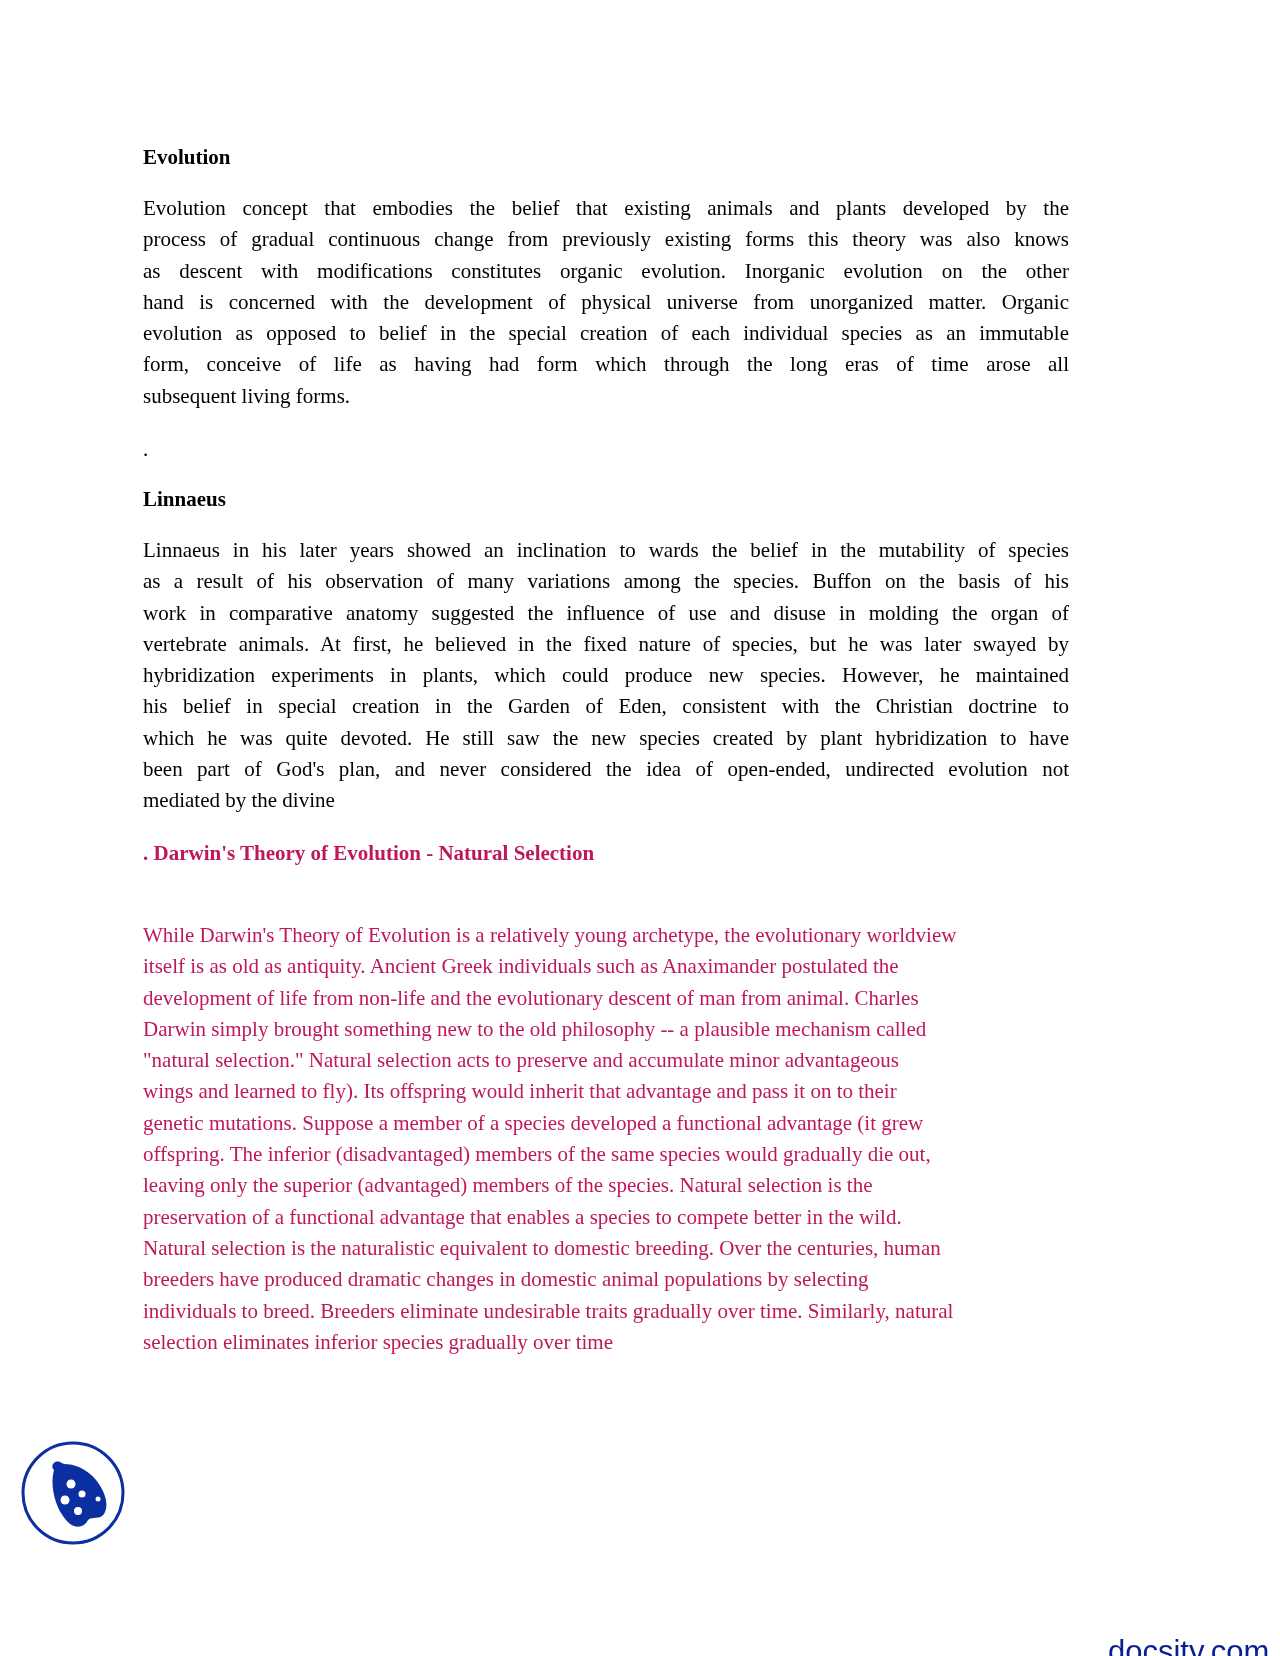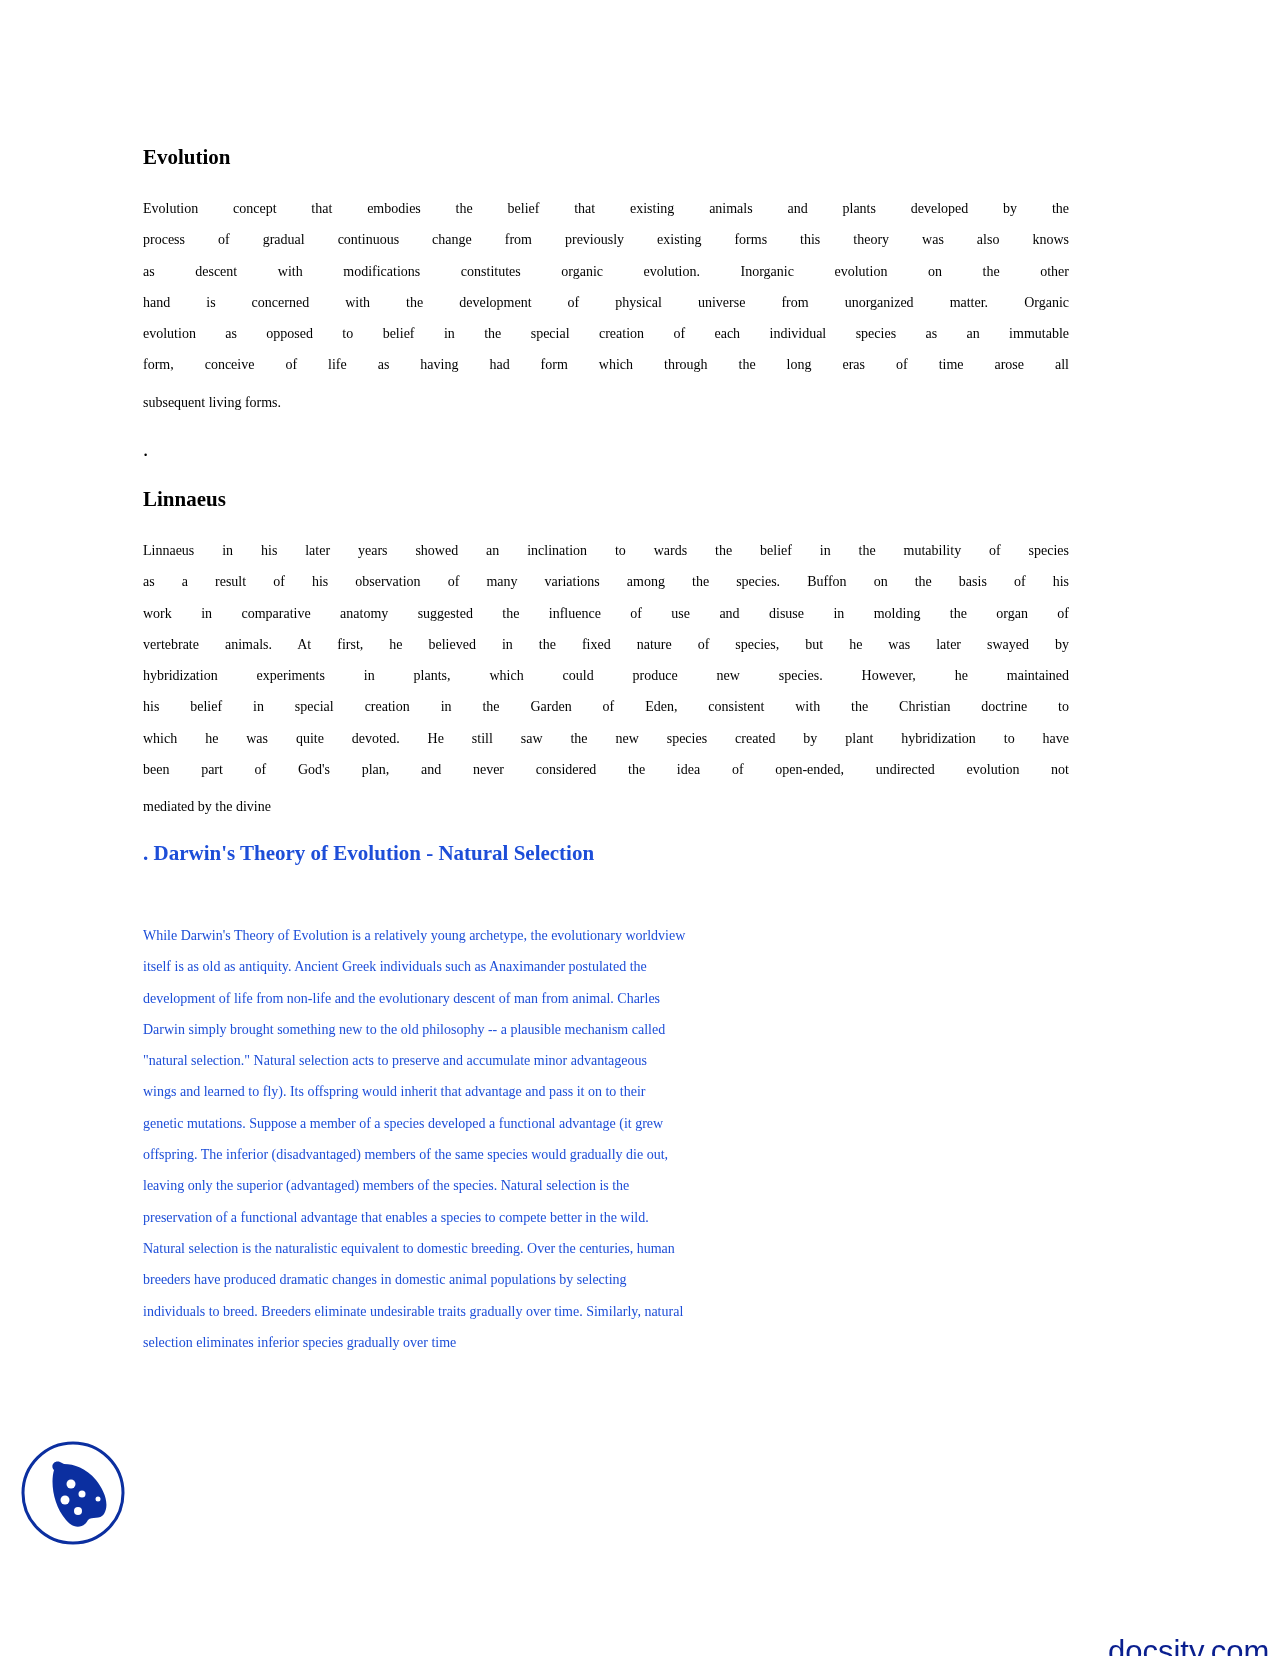--- a/index.html
+++ b/index.html
@@ -1,24 +1,24 @@
 <!DOCTYPE html>
 <html><head>
 <meta charset="utf-8">
 <style>
   html, body { margin: 0; padding: 0; background: #ffffff; }
   body { width: 1280px; height: 1656px; position: relative; overflow: hidden;
          font-family: "Liberation Serif", "DejaVu Serif", serif; color: #000; }
   .page { position: absolute; left: 0; top: 0; width: 1280px; height: 1633px; }
   .heading { position: absolute; left: 143px; font-weight: bold; font-size: 21px; line-height: 26px; margin: 0; }
-  .para { position: absolute; left: 143px; width: 926px; font-size: 14px; }
+  .para { position: absolute; left: 143px; width: 926px; font-size: 21px; }
   .para .line { display: block; height: 31.3px; line-height: 31.3px; white-space: nowrap; }
   .para.justified .line { text-align: justify; text-align-last: justify; white-space: normal; overflow: hidden; }
-  .para.justified .line.last { text-align-last: left; margin-top: 6px; }
-  .gray { color: #1d4ed8; }
+  .para.justified .line.last { text-align-last: left; }
+  .gray { color: #be185d; }
   .para.gray .line { height: 31.3px; line-height: 31.3px; }
   .dot { position: absolute; left: 143px; top: 436px; font-size: 21px; line-height: 26px; }
   .logo { position: absolute; left: 20px; top: 1440px; width: 106px; height: 106px; }
   .brand { position: absolute; left: 1108px; top: 1600px; font-family: "Liberation Sans", "DejaVu Sans", sans-serif;
            font-size: 31px; line-height: 40px; margin-top: 32px; }
 </style>
 </head>
 <body>
 
 <div class="page">

